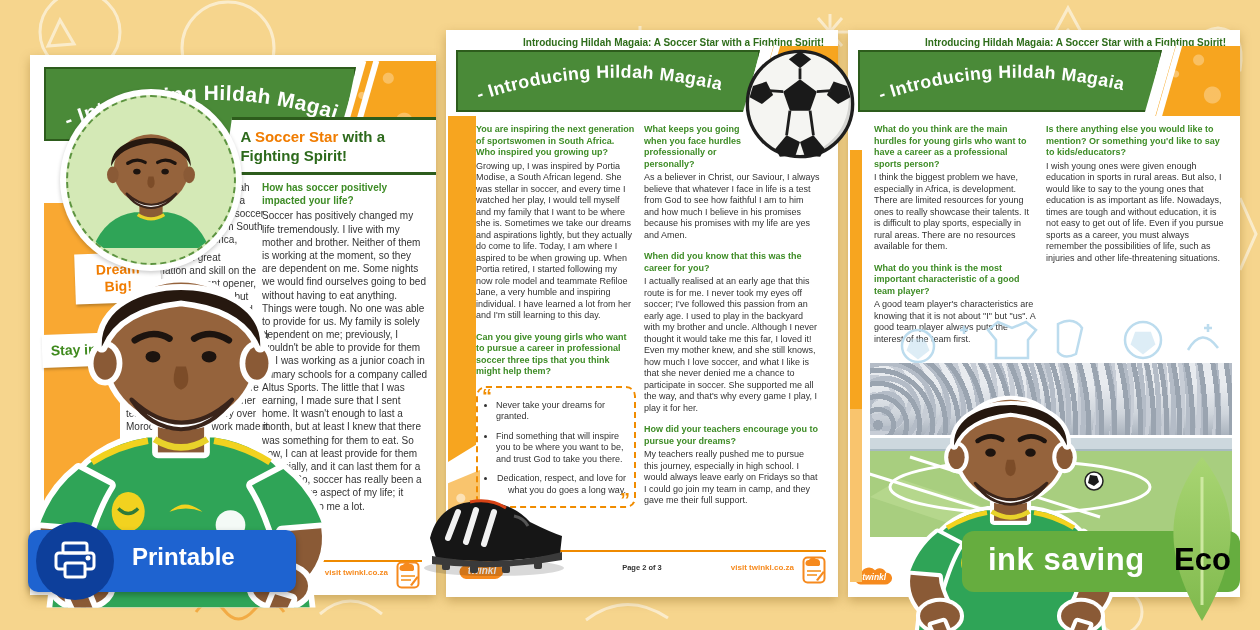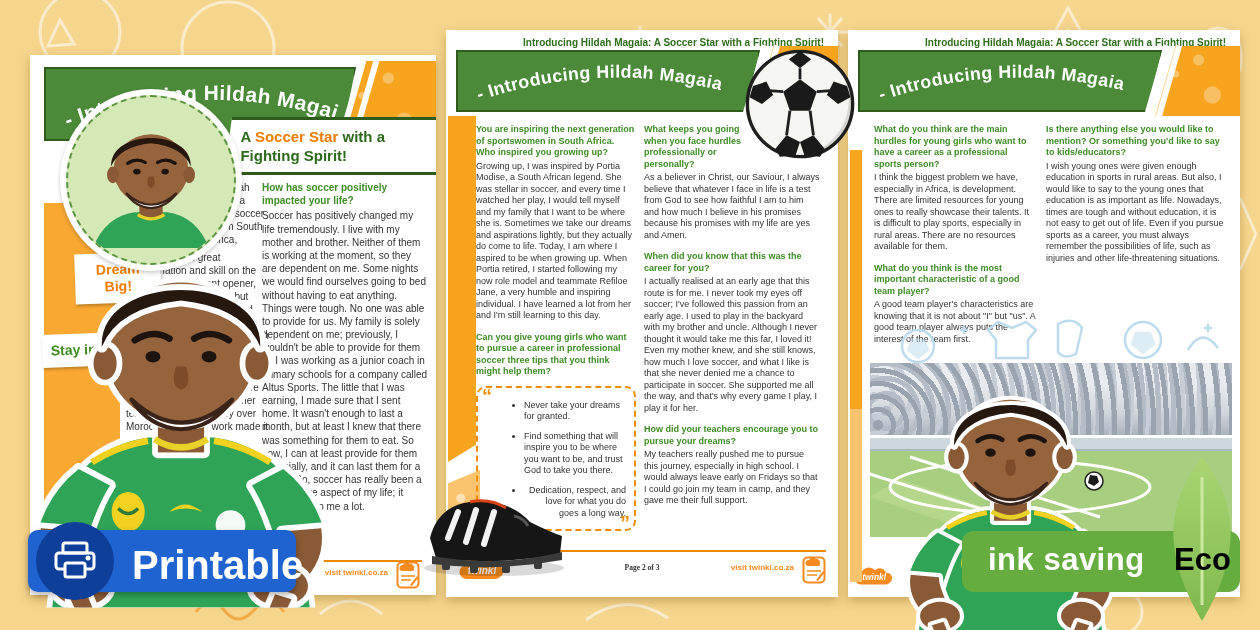--- a/index.html
+++ b/index.html
@@ -68,21 +68,21 @@
   .leftbar-low{position:absolute;left:2px;top:440px;width:32px;height:94px;background:#f9c46d;
     background-image:radial-gradient(circle at 40% 30%,rgba(255,255,255,.5) 0 4px,transparent 5px),
       radial-gradient(circle at 60% 70%,rgba(255,255,255,.45) 0 6px,transparent 7px);
     clip-path:polygon(0 14%,100% 0,100% 100%,0 100%);}
   #page3 .leftbar{left:2px;top:120px;width:12px;height:432px;
     background:linear-gradient(180deg,#f7a51f 0 60%,#f9c46d 60%);}
 
   .tips-box{position:relative;margin-top:8px;border:2px dashed #f08c00;border-radius:10px;
     padding:12px 8px 10px 4px;}
   .tips{margin:0;padding-left:14px;}
-  .tips li{margin-bottom:8px;margin-left:28px;}
+  .tips li{margin-bottom:8px;}
   .tips li:last-child{margin-bottom:0;text-align:right;}
   .quote{position:absolute;font-size:20px;font-weight:bold;color:#f08c00;line-height:1;}
   .quote.open{left:4px;top:-2px;}
   .quote.close{right:4px;bottom:-4px;}
 
   
   .doodles-blue{position:absolute;left:30px;top:286px;width:350px;height:48px;}
   .stadium{position:absolute;left:22px;top:333px;width:362px;height:177px;overflow:hidden;}
   .crowd{height:72px;background:
     repeating-radial-gradient(circle at 8px 62px,#9aa4b0 0 5px,transparent 5px 13px),
@@ -96,21 +96,21 @@
   
   .player{position:absolute;z-index:6;}
   .ball-deco{position:absolute;left:744px;top:48px;width:112px;height:112px;z-index:6;}
   .cleat-deco{position:absolute;left:418px;top:476px;width:152px;height:102px;z-index:6;}
 
   .printable-badge{position:absolute;left:28px;top:530px;width:268px;height:62px;background:#1e63d0;
     border-radius:10px;z-index:8;box-shadow:0 3px 6px rgba(0,0,0,.3);}
   .print-circle{position:absolute;left:8px;top:-8px;width:78px;height:78px;border-radius:50%;
     background:#0d3f9b;}
   .print-circle svg{position:absolute;left:17px;top:19px;}
-  .printable-label{position:absolute;left:104px;top:13px;color:#fff;font-size:40px;font-weight:bold;}
+  .printable-label{position:absolute;left:104px;top:13px;color:#fff;font-size:24px;font-weight:bold;}
 
   .eco-badge{position:absolute;left:962px;top:531px;width:278px;height:61px;background:#66ad3f;
     border-radius:12px;z-index:7;}
   .ink-label{position:absolute;left:26px;top:11px;color:#fff;font-size:31px;font-weight:bold;letter-spacing:.5px;}
   .eco-leaf{position:absolute;left:198px;top:-76px;width:84px;height:168px;overflow:visible;}
   .eco-label{position:absolute;left:212px;top:11px;color:#000000;font-size:31px;font-weight:bold;}
 
   .twinkl-logo{position:absolute;width:54px;height:26px;}
 </style>
 </head>
@@ -273,21 +273,21 @@
       <div>I actually realised at an early age that this route is for me. I never took my eyes off soccer; I've followed this passion from an early age. I used to play in the backyard with my brother and uncle. Although I never thought it would take me this far, I loved it! Even my mother knew, and she still knows, how much I love soccer, and what I like is that she never denied me a chance to participate in soccer. She supported me all the way, and that's why every game I play, I play it for her.</div>
       <div class="q">How did your teachers encourage you to pursue your dreams?</div>
       <div>My teachers really pushed me to pursue this journey, especially in high school. I would always leave early on Fridays so that I could go join my team in camp, and they gave me their full support.</div>
     </div>
 
     <div class="footer-line" style="top:520px;left:12px;right:12px;"></div>
     <svg class="twinkl-logo" style="left:10px;top:527px;" viewBox="0 0 54 26">
       <path d="M10,22 a7,7 0 0 1 1,-14 a9,8 0 0 1 16,-3 a8,8 0 0 1 13,3 a6.5,6.5 0 0 1 4,12 q-2,2 -5,2 z" fill="#f68a1e"></path>
       <text x="26" y="17" text-anchor="middle" font-size="10" font-weight="bold" font-style="italic" fill="#fff">twinkl</text>
     </svg>
-    <div class="page-label" style="top:533px;font-family:Liberation Serif, serif;">Page 2 of 3</div>
+    <div class="page-label" style="top:533px;">Page 2 of 3</div>
     <div class="visit" style="right:44px;top:533px;">visit twinkl.co.za</div>
     <svg class="stamp" style="right:12px;top:526px;" viewBox="0 0 24 28">
       <rect x="1.5" y="1.5" width="21" height="25" rx="4" fill="#fff" stroke="#f68a1e" stroke-width="2"></rect>
       <path d="M6,10 a3,3 0 0 1 1,-6 a4,3.4 0 0 1 7,-1 a3.4,3.4 0 0 1 4,4 a2.6,2.6 0 0 1 -1,3 z" fill="#f68a1e"></path>
       <rect x="5" y="14" width="14" height="2" fill="#f6a94e"></rect>
       <rect x="5" y="18" width="10" height="2" fill="#f6a94e"></rect>
       <path d="M14,24 L21,15 L22.5,16.5 L16,25 Z" fill="#f68a1e"></path>
     </svg>
   </div>
 

